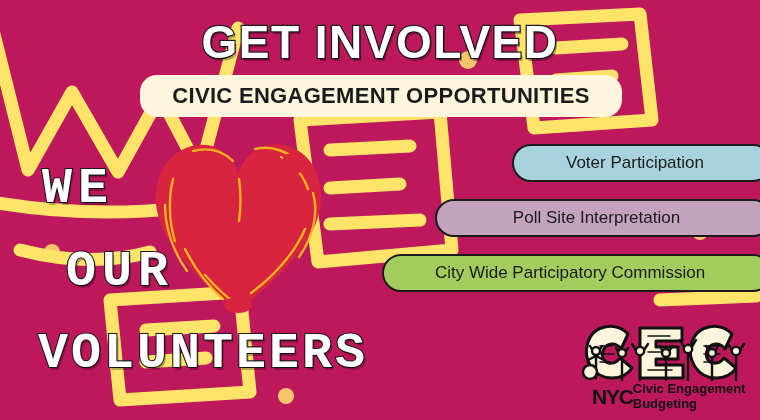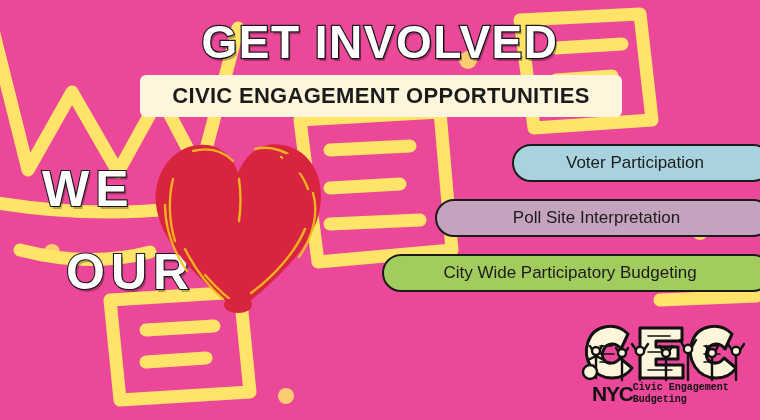--- a/index.html
+++ b/index.html
@@ -44,21 +44,21 @@
   }
 
   
   #subtitle-banner {
     position: absolute;
     left: 140px;
     top: 75px;
     width: 482px;
     height: 42px;
     background: #FDF5DC;
-    border-radius: 6px;
+    border-radius: 17px;
     display: flex;
     align-items: center;
     justify-content: center;
   }
   #subtitle-text {
     font-size: 22px;
     font-weight: bold;
     color: #1b1b1b;
     letter-spacing: 0.3px;
     white-space: nowrap;
@@ -67,20 +67,21 @@
   
   .slogan-word {
     position: absolute;
     font-weight: bold;
     color: #FFFFFF;
     -webkit-text-stroke: 2.2px #1b1b1b;
     paint-order: stroke fill;
     text-shadow: 2px 3px 0 rgba(0,0,0,0.28);
     letter-spacing: 6px;
     white-space: nowrap;
+    font-family: Liberation Mono, monospace;
   }
   #slogan-we      { left: 42px;  top: 160px; font-size: 50px; }
   #slogan-our     { left: 42px;  top: 243px; font-size: 50px; margin-left: 24px; }
   #slogan-volunteers { left: 38px; top: 325px; font-size: 50px; letter-spacing: 3px; }
 
   
   #heart-wrap {
     position: absolute;
     left: 143px;
     top: 133px;
@@ -127,31 +128,30 @@
     align-items: center;
   }
   #logo-nyc {
     font-size: 21px;
     font-weight: bold;
     color: #111111;
     letter-spacing: -1.2px;
     line-height: 1;
   }
   #logo-agency {
-    font-size: 10px;
+    font-size: 13px;
     font-weight: bold;
     color: #111111;
     line-height: 1.15;
-    font-family: Liberation Mono, monospace;
   }
 </style>
 </head>
 <body>
 
-<div id="poster" style="background: #ec4899;">
+<div id="poster" style="background: #be185d;">
 
   <svg id="bg-pattern" viewBox="0 0 760 420" xmlns="http://www.w3.org/2000/svg">
     <g fill="none" stroke="#FFE469" stroke-width="13" stroke-linecap="round" stroke-linejoin="round">
       <path d="M -10 18 L 28 170 L 72 92 L 118 172 L 160 96 L 200 172 L 238 28"></path>
       <path d="M -20 200 Q 120 226 250 196"></path>
       <path d="M 300 120 L 440 112 L 452 250 L 318 262 Z"></path>
       <path d="M 330 150 L 410 146"></path>
       <path d="M 330 188 L 400 184"></path>
       <path d="M 330 224 L 420 220"></path>
       <path d="M 520 20 L 640 14 L 652 120 L 534 128 Z"></path>
@@ -173,20 +173,21 @@
   </svg>
 
   <div id="headline">GET INVOLVED</div>
 
   <div id="subtitle-banner" style="background: rgb(253, 245, 220);">
     <span id="subtitle-text">CIVIC ENGAGEMENT OPPORTUNITIES</span>
   </div>
 
   <div class="slogan-word" id="slogan-we">WE</div>
   <div class="slogan-word" id="slogan-our">OUR</div>
+  <div class="slogan-word" id="slogan-volunteers">VOLUNTEERS</div>
 
   <div id="heart-wrap">
     <svg width="190" height="190" viewBox="0 0 190 190" xmlns="http://www.w3.org/2000/svg">
       <path d="M95 178
                C 60 150, 22 116, 14 78
                C 7 44, 28 14, 56 12
                C 76 10, 90 24, 95 40
                C 102 22, 118 8, 140 12
                C 168 17, 184 46, 176 80
                C 168 116, 130 150, 95 178 Z" fill="#D8243F"></path>
@@ -210,21 +211,21 @@
     </svg>
   </div>
 
   <div class="pill" id="pill-0" style="background: rgb(168, 211, 222);">
     <span class="pill-label">Voter Participation</span>
   </div>
   <div class="pill" id="pill-1" style="background: rgb(196, 163, 190);">
     <span class="pill-label">Poll Site Interpretation</span>
   </div>
   <div class="pill" id="pill-2" style="background: rgb(163, 204, 94);">
-    <span class="pill-label">City Wide Participatory Budgeting</span>
+    <span class="pill-label">City Wide Participatory Commission</span>
   </div>
 
   <div id="logo-block">
     <svg id="logo-mark" width="172" height="76" viewBox="0 0 172 76" xmlns="http://www.w3.org/2000/svg">
       <g fill="#FDF5DC" stroke="#111111" stroke-width="3" stroke-linejoin="round">
         <path d="M50 22 C 38 10, 16 12, 10 30 C 4 48, 16 66, 34 66 C 44 66, 50 62, 54 56
                  L 42 46 C 38 52, 30 53, 26 48 C 22 42, 26 32, 34 32 C 38 32, 41 34, 43 37 Z"></path>
         <path d="M62 16 L 104 16 L 104 29 L 78 29 L 78 35 L 100 35 L 100 47 L 78 47 L 78 53 L 105 53 L 105 66 L 62 66 Z"></path>
         <path d="M154 22 C 142 10, 120 12, 114 30 C 108 48, 120 66, 138 66 C 148 66, 154 62, 158 56
                  L 146 46 C 142 52, 134 53, 130 48 C 126 42, 130 32, 138 32 C 142 32, 145 34, 147 37 Z"></path>

